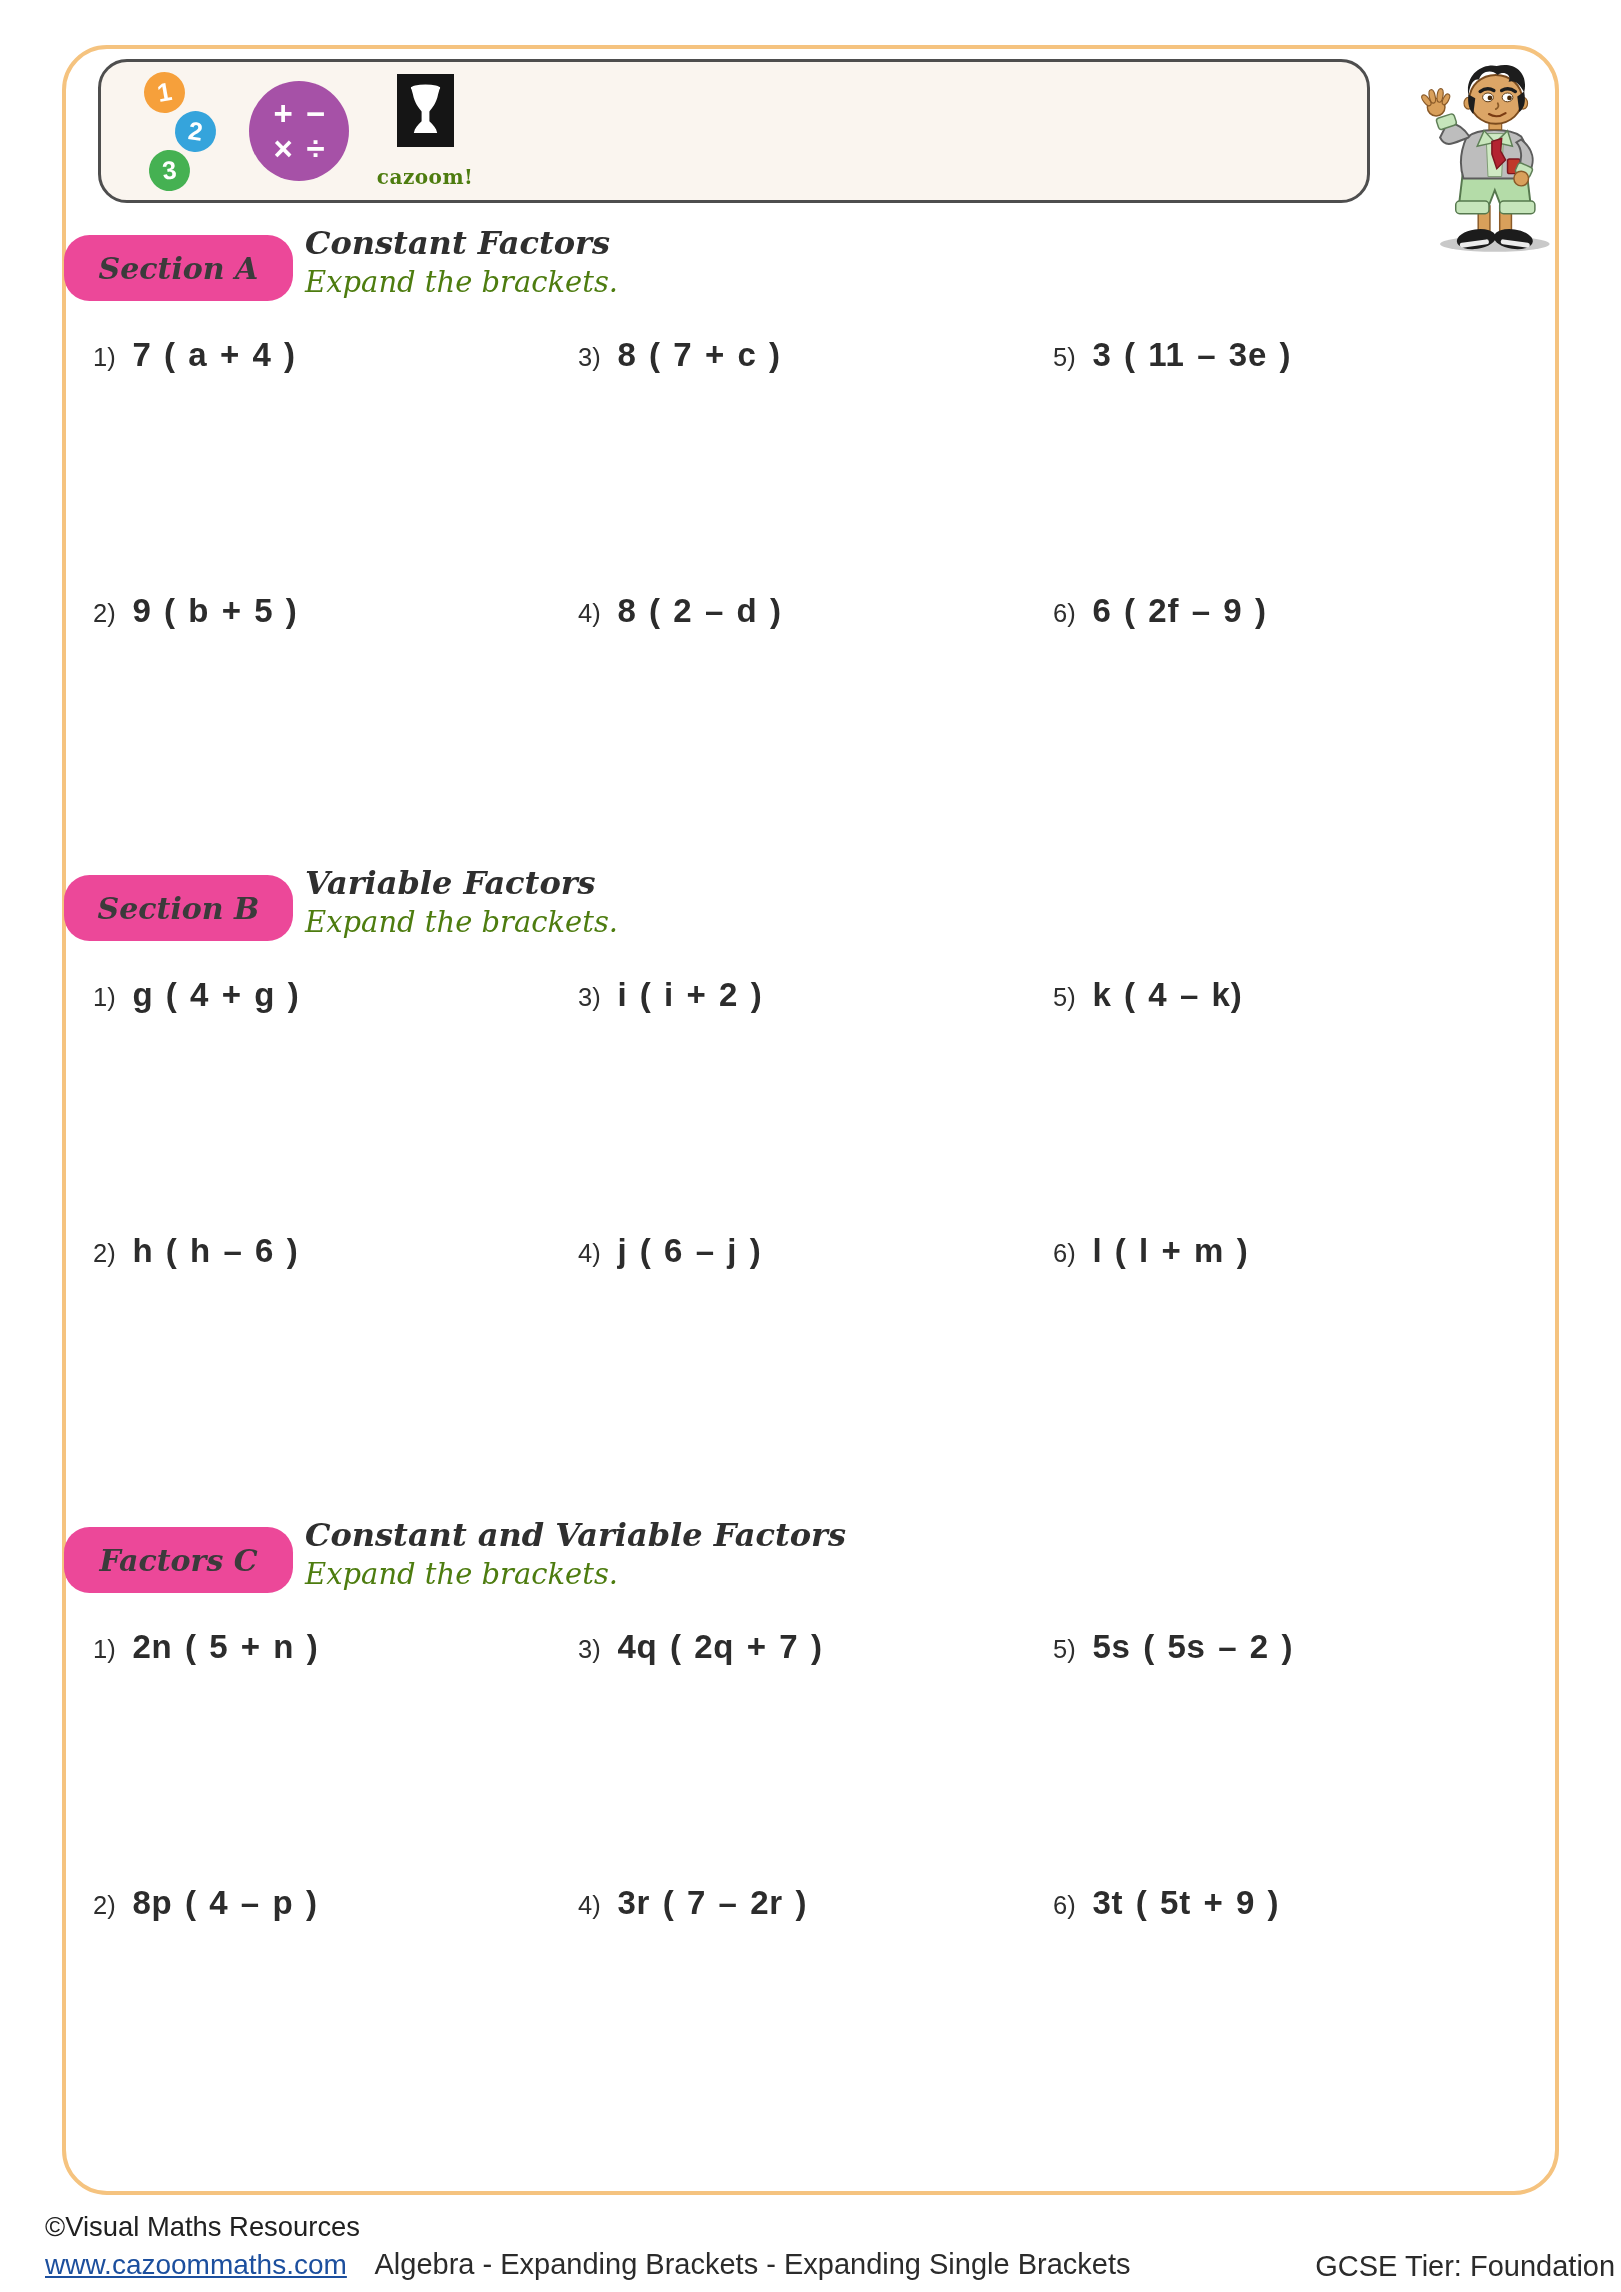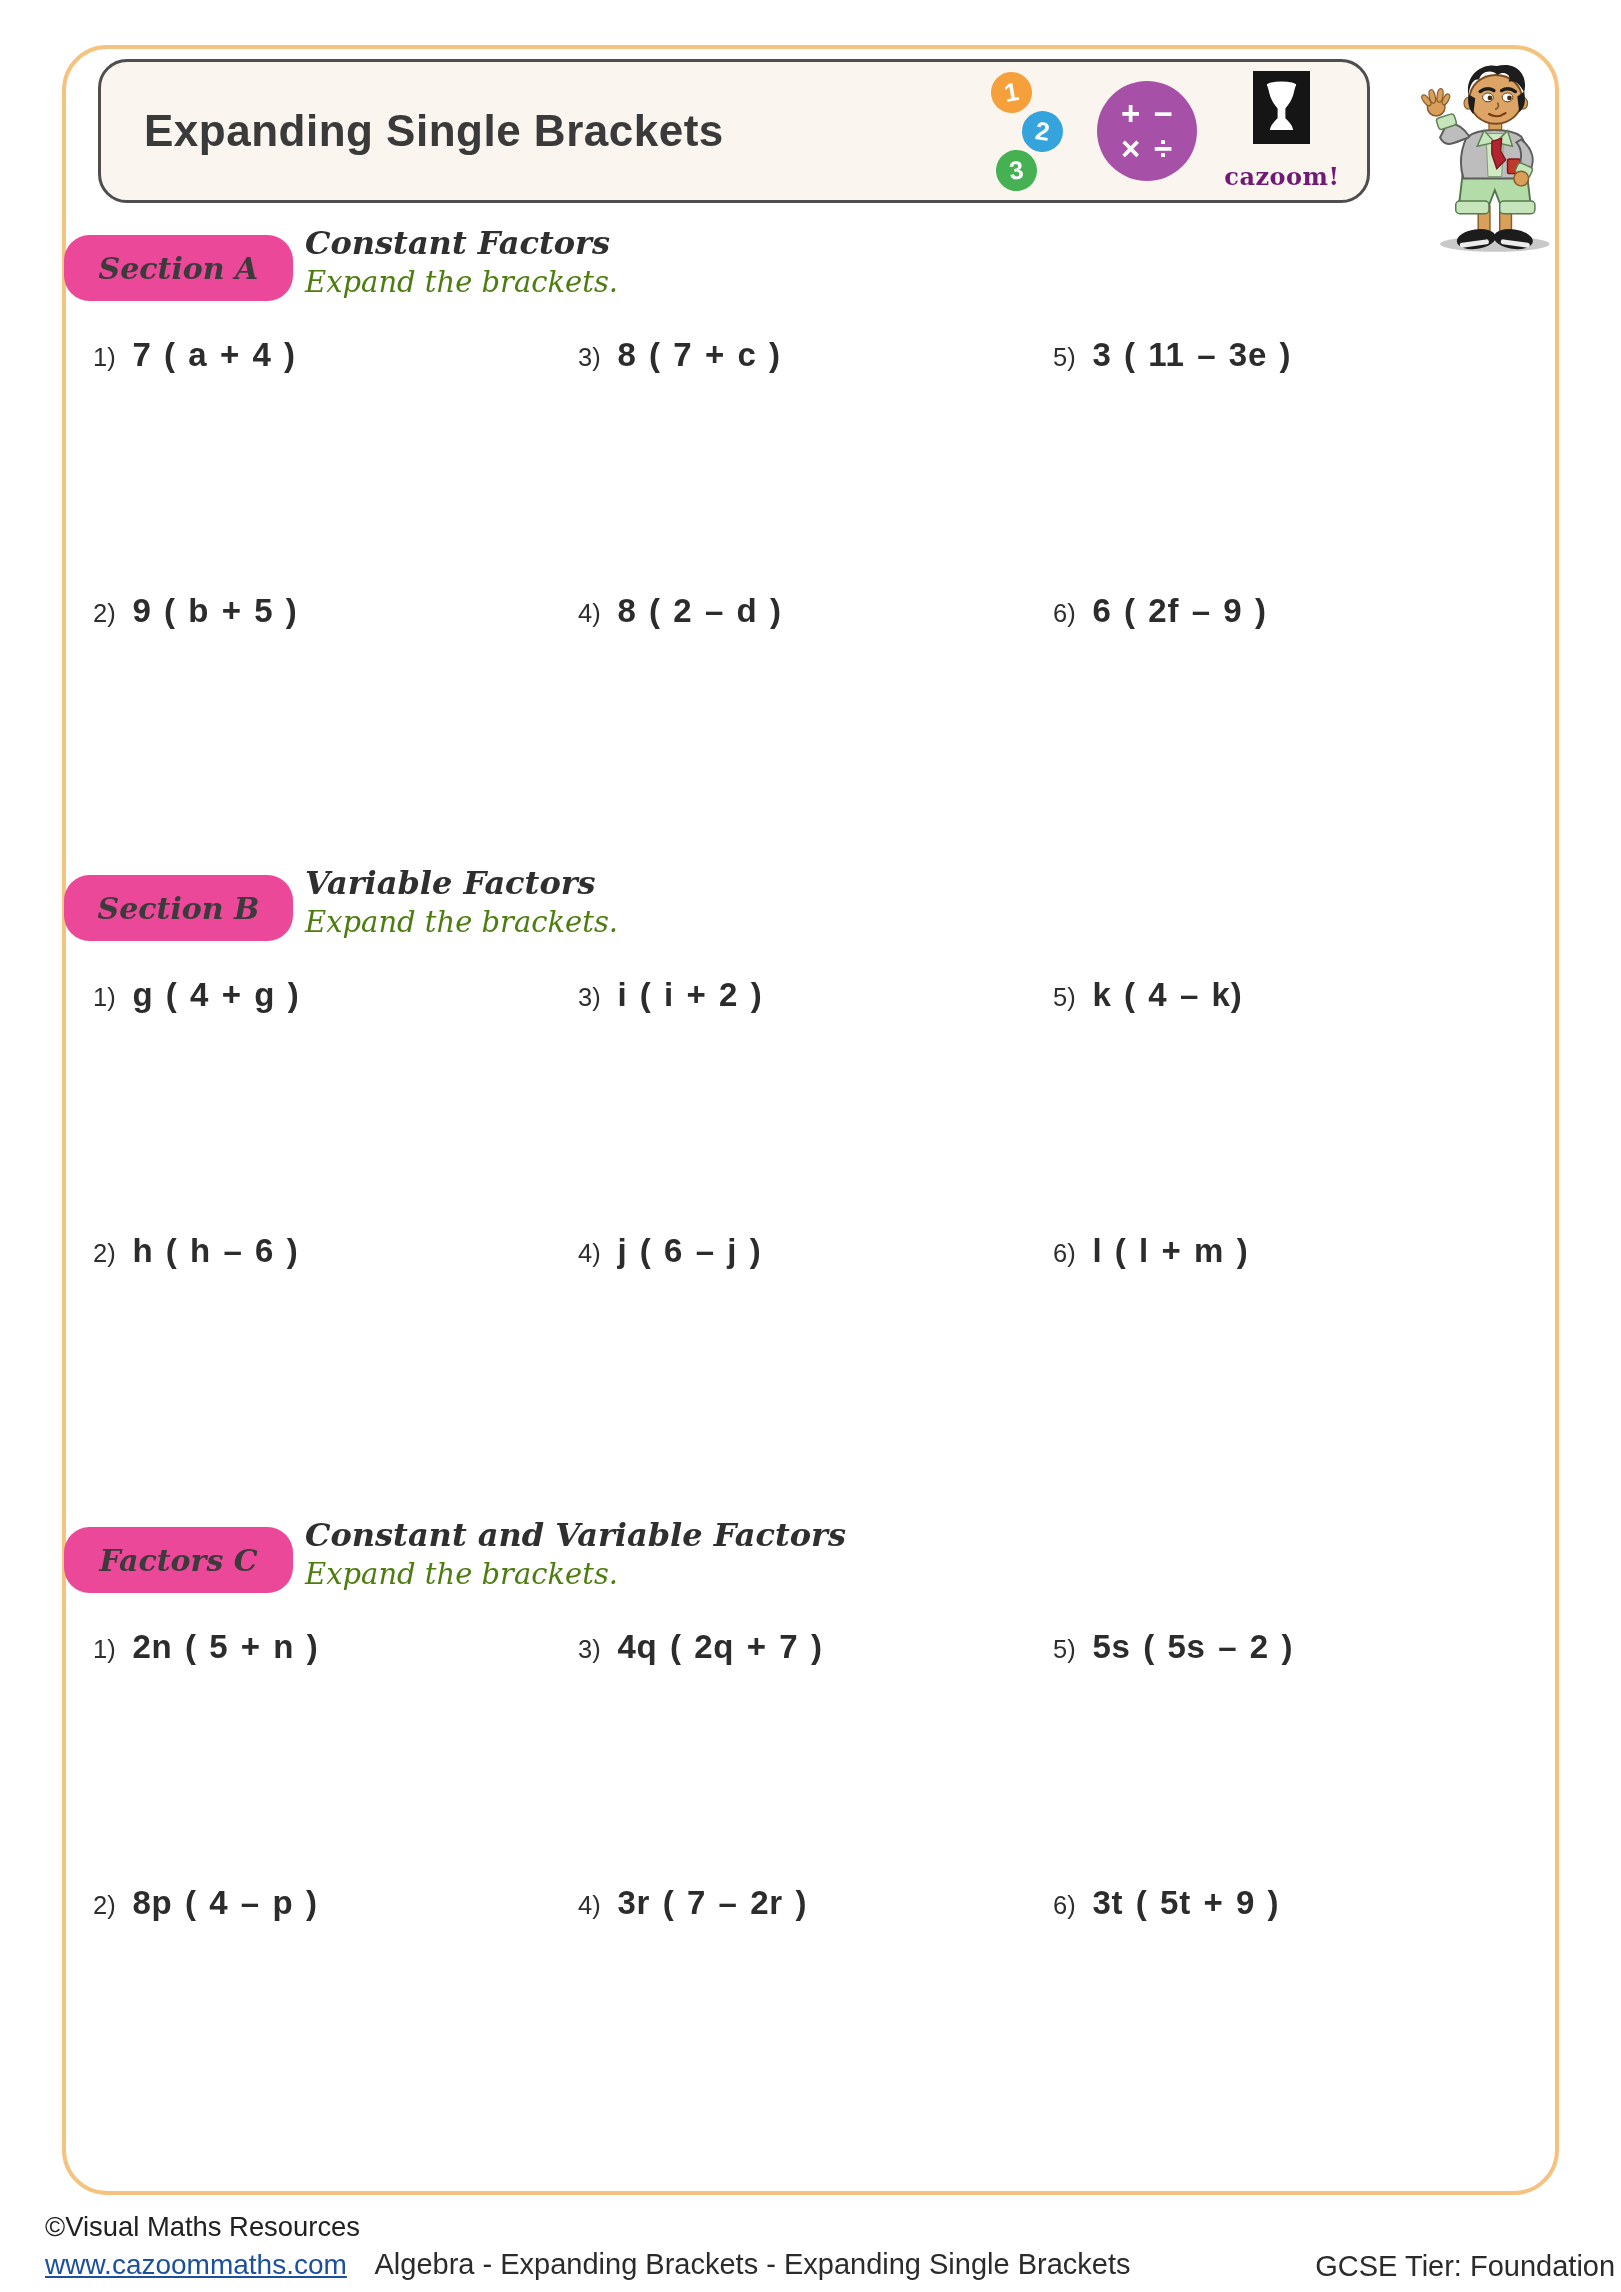--- a/index.html
+++ b/index.html
@@ -28,21 +28,21 @@
   .nc2{left:31px;top:41px;background:#35A4DC;transform:rotate(8deg);}
   .nc3{left:4.9px;top:80px;background:#45B152;transform:rotate(-6deg);}
   .op-circle{
     width:100px;height:100px;border-radius:50%;background:#A651A7;
     display:grid;grid-template-columns:1fr 1fr;place-items:center;
     padding:15.7px 17.6px;box-sizing:border-box;color:#fff;font-weight:bold;font-size:33px;
   }
   .op-circle span{line-height:1;}
   .cazoom{display:flex;flex-direction:column;align-items:center;margin-right:5.9px;}
   .drum-box{width:57px;height:73px;background:#151515;display:flex;align-items:center;justify-content:center;}
-  .cazoom-text{font-family:"DejaVu Serif",serif;font-weight:bold;font-size:24px;color:#701a75;margin-top:18px;letter-spacing:0.5px;}
+  .cazoom-text{font-family:"DejaVu Serif",serif;font-weight:bold;font-size:20px;color:#4d7c0f;margin-top:18px;letter-spacing:0.5px;}
   
   .mascot{position:absolute;left:1400px;top:59px;width:174px;height:198px;z-index:3;}
   
   .sec{position:absolute;left:62px;width:1497px;height:9.8px;}
   .chip{
     position:absolute;left:2px;top:0;width:229px;height:66px;background:#ec4899;
     border-radius:25.5px;display:flex;align-items:center;justify-content:center;
   }
   .chip-label{font-family:"DejaVu Serif",serif;font-weight:bold;font-style:italic;font-size:30px;color:#3B3B3B;}
   .sec-head{position:absolute;left:243px;top:-10.8px;}
@@ -60,21 +60,20 @@
   .f-url{display:inline-block;color:#1C4F9E;text-decoration:underline;font-size:28px;margin-top:3.9px;cursor:pointer;}
   .f-center{position:absolute;left:0;width:1505px;top:2248px;text-align:center;font-size:29px;color:#2B2B2B;}
   .f-right{position:absolute;right:5.9px;top:2250px;font-size:29px;color:#2B2B2B;}
 </style>
 </head>
 <body>
 
 <div class="frame"></div>
 
 <div class="header-box">
-  <div class="title">Expanding Single Brackets</div>
   <div class="logo-cluster">
     <div class="num-circles">
       <span class="nc nc1">1</span>
       <span class="nc nc2">2</span>
       <span class="nc nc3">3</span>
     </div>
     <div class="op-circle">
       <span>+</span>
       <span>−</span>
       <span>×</span>

